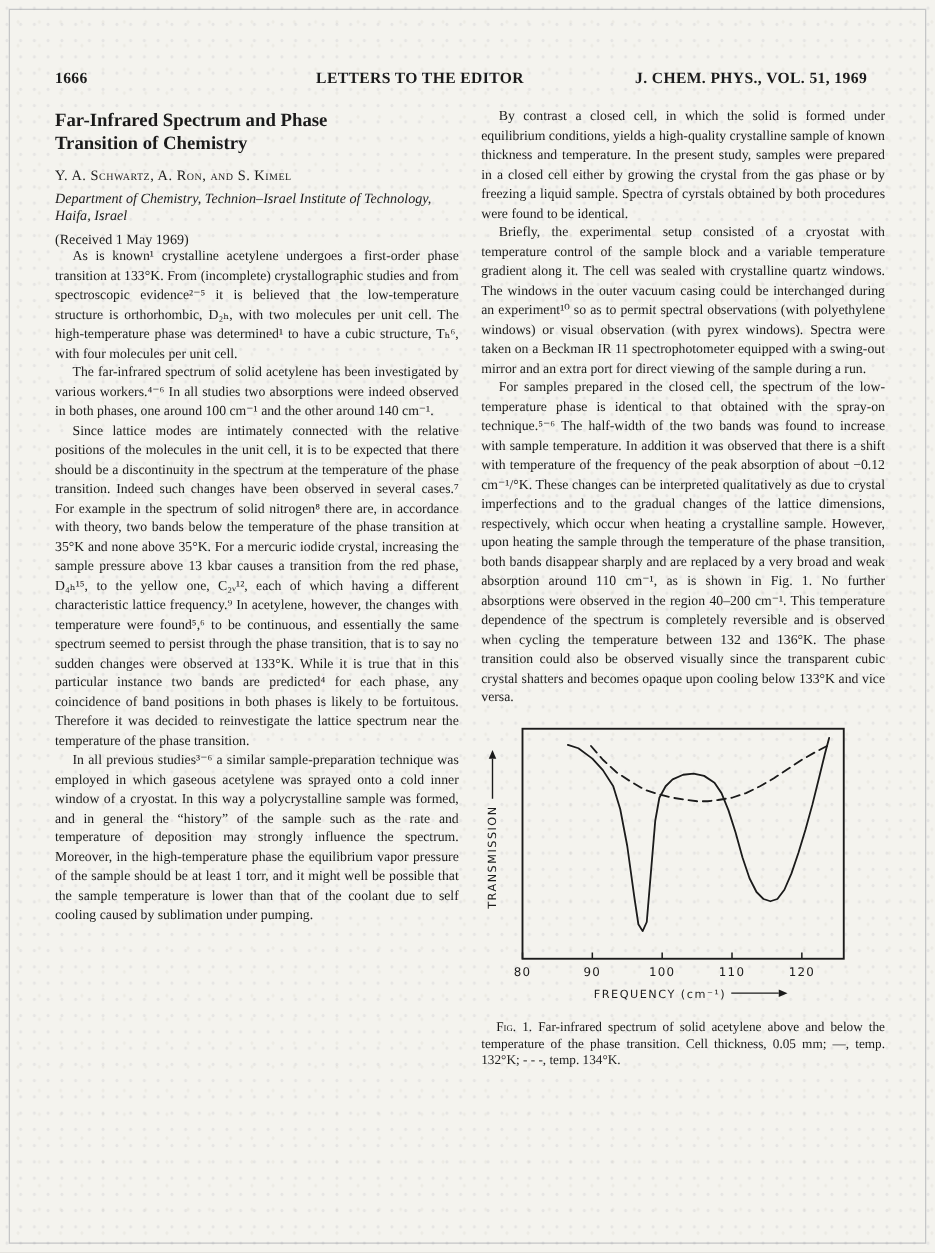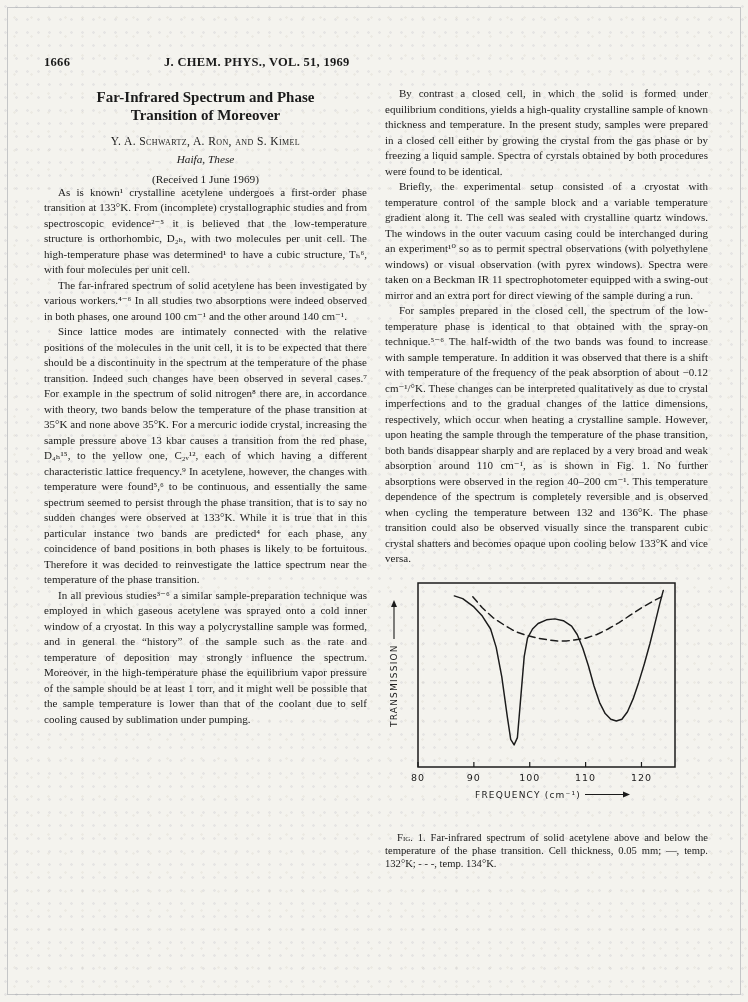--- a/index.html
+++ b/index.html
@@ -28,68 +28,70 @@
   .header{
     display:flex;align-items:baseline;
     font-weight:bold;font-size:12.5px;letter-spacing:.3px;
     margin:0 0 2px 0;
   }
   .header .pageno{width:120px;}
   .header .center{flex:1;text-align:center;}
   .header .right{width:200px;text-align:left;}
   .columns{display:flex;gap:18px;margin-top:16px;}
   .col{width:323px;box-sizing:border-box;}
-  .titleblock{text-align:center;}
+  .titleblock{text-align:left;}
   .title{font-weight:bold;font-size:15px;line-height:18px;margin:2px 0 0 0;}
   .authors{font-variant:small-caps;font-size:11.5px;margin-top:11px;letter-spacing:.4px;}
   .affiliation{font-style:italic;font-size:11.3px;line-height:13.5px;margin-top:6px;}
   .received{font-size:11.3px;margin-top:6px;}
   .body p{
     margin:0;
     font-size:11px;line-height:15.5px;
     text-align:justify;text-indent:14px;
     hyphens:auto;-webkit-hyphens:auto;
   }
   .leftbody{}
   .figure{margin-top:10px;}
   svg text{font-family:"DejaVu Sans","Liberation Sans",sans-serif;fill:#1b1b1b;}
   .tick-label{font-size:9.5px;letter-spacing:1px;}
   .axis-label{font-size:9px;letter-spacing:1.2px;}
   .caption{
     font-size:10.6px;line-height:13px;text-align:justify;
-    margin-top:22px;
+    margin-top:6px;
   }
   .caption .cap-label{font-variant:small-caps;}
   .caption .cap-indent{display:inline-block;width:12px;}
 </style>
 </head>
 <body>
 
 <div class="page">
   <div class="scan-frame"></div>
   <div class="inner">
 
     <div class="header">
       <span class="pageno">1666</span>
+      <span class="center">LETTERS TO THE EDITOR</span>
       <span class="right">J. CHEM. PHYS., VOL. 51, 1969</span>
     </div>
 
     <div class="columns">
 
       <div class="col">
         <div class="titleblock">
           <div class="title">
             <div>Far-Infrared Spectrum and Phase</div>
-            <div>Transition of Moreover</div>
+            <div>Transition of Chemistry</div>
           </div>
           <div class="authors">Y. A. Schwartz, A. Ron, and S. Kimel</div>
           <div class="affiliation">
-            <div>Haifa, These</div>
+            <div>Department of Chemistry, Technion–Israel Institute of Technology,</div>
+            <div>Haifa, Israel</div>
           </div>
-          <div class="received">(Received 1 June 1969)</div>
+          <div class="received">(Received 1 May 1969)</div>
         </div>
 
         <div class="body leftbody">
           <p>As is known¹ crystalline acetylene undergoes a first-order phase transition at 133°K. From (incomplete) crystallographic studies and from spectroscopic evidence²⁻⁵ it is believed that the low-temperature structure is orthorhombic, D₂ₕ, with two molecules per unit cell. The high-temperature phase was determined¹ to have a cubic structure, Tₕ⁶, with four molecules per unit cell.</p>
           <p>The far-infrared spectrum of solid acetylene has been investigated by various workers.⁴⁻⁶ In all studies two absorptions were indeed observed in both phases, one around 100 cm⁻¹ and the other around 140 cm⁻¹.</p>
           <p>Since lattice modes are intimately connected with the relative positions of the molecules in the unit cell, it is to be expected that there should be a discontinuity in the spectrum at the temperature of the phase transition. Indeed such changes have been observed in several cases.⁷ For example in the spectrum of solid nitrogen⁸ there are, in accordance with theory, two bands below the temperature of the phase transition at 35°K and none above 35°K. For a mercuric iodide crystal, increasing the sample pressure above 13 kbar causes a transition from the red phase, D₄ₕ¹⁵, to the yellow one, C₂ᵥ¹², each of which having a different characteristic lattice frequency.⁹ In acetylene, however, the changes with temperature were found⁵,⁶ to be continuous, and essentially the same spectrum seemed to persist through the phase transition, that is to say no sudden changes were observed at 133°K. While it is true that in this particular instance two bands are predicted⁴ for each phase, any coincidence of band positions in both phases is likely to be fortuitous. Therefore it was decided to reinvestigate the lattice spectrum near the temperature of the phase transition.</p>
           <p>In all previous studies³⁻⁶ a similar sample-preparation technique was employed in which gaseous acetylene was sprayed onto a cold inner window of a cryostat. In this way a polycrystalline sample was formed, and in general the “history” of the sample such as the rate and temperature of deposition may strongly influence the spectrum. Moreover, in the high-temperature phase the equilibrium vapor pressure of the sample should be at least 1 torr, and it might well be possible that the sample temperature is lower than that of the coolant due to self cooling caused by sublimation under pumping.</p>
         </div>
       </div>
 

